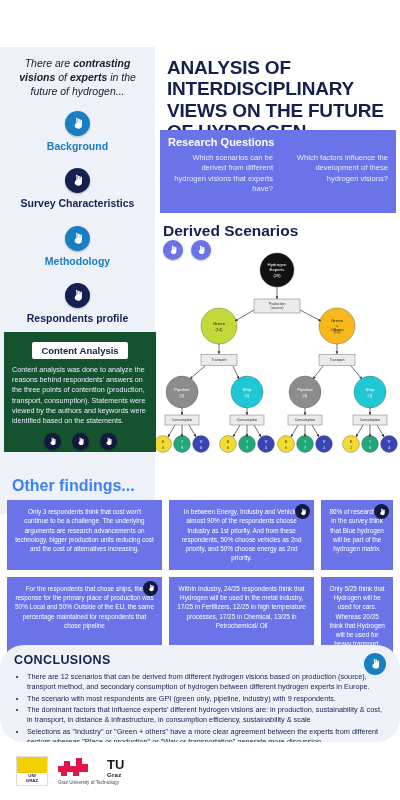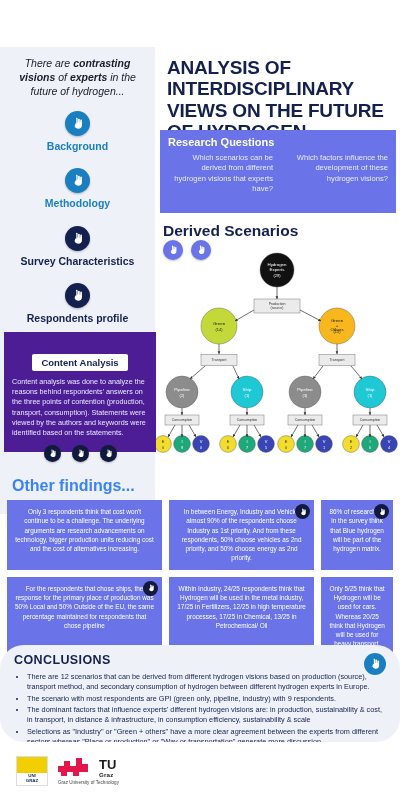--- a/index.html
+++ b/index.html
@@ -82,21 +82,21 @@
   .ds-icons .nav-badge { width: 20px; height: 20px; }
   .ds-icons .hand { width: 10px; height: 10px; }
 
   
   .tree { position: absolute; left: 155px; top: 248px; width: 245px; height: 210px; }
   .tree svg { display: block; }
 
   
   .ca {
     position: absolute; left: 4px; top: 332px; width: 152px; height: 120px;
-    background: #4c1d95; color: #fff; padding: 20px 8px;
+    background: #14532d; color: #fff; padding: 8px 8px;
   }
   .ca-chip {
     background: #fff; color: #14214f; font-weight: bold; font-size: 9.5px;
     display: inline-block; padding: 3px 9px; border-radius: 2px;
     margin: 0 auto 6px auto;
   }
   .ca-chip-wrap { text-align: center; }
   .ca-text { font-size: 7.2px; line-height: 1.42; color: #e9ebff; }
   .ca-icons { display: flex; justify-content: center; gap: 11px; margin-top: 7px; }
   .ca-icons .nav-badge { width: 17px; height: 17px; }
@@ -149,21 +149,21 @@
   .logo-uni {
     width: 32px; height: 30px; border: 1px solid #ddd; background: #fff;
     display: flex; flex-direction: column; justify-content: flex-end;
   }
   .logo-uni-bar { background: #f2cf00; height: 17px; width: 100%; }
   .logo-uni-txt {
     font-size: 4.4px; font-weight: bold; color: #14214f; text-align: center;
     line-height: 1.15; padding-bottom: 2px;
   }
   .logo-tu { display: flex; flex-direction: column; }
-  .logo-tu-main { display: flex; align-items: flex-end; gap: 9px; }
+  .logo-tu-main { display: flex; align-items: flex-end; gap: 17px; }
   .tu-blocks { display: block; }
   .logo-tu-text { font-size: 13px; font-weight: bold; color: #1a1a1a; line-height: .9; }
   .logo-tu-sub { font-size: 6.2px; font-weight: bold; color: #1a1a1a; letter-spacing: .2px; }
   .logo-tu-cap { font-size: 4.6px; color: #444; margin-top: 2px; }
 </style>
 </head>
 <body>
 
 <div id="poster">
 
@@ -177,35 +177,35 @@
       <div class="nav-item" style="margin-top:12px">
         <span class="nav-badge blue">
           <svg class="hand" viewBox="0 0 24 24" fill="#fff">
               <path d="M9 3a1.6 1.6 0 013.2 0v7h.8V4.6a1.6 1.6 0 013.2 0V10h.8V6.4a1.6 1.6 0 013.2 0V15c0 3.9-2.7 6.6-6.4 6.6-3.6 0-6.1-1.9-7.2-5L8 12.6c.4-.9 1.3-1 1.8-.5V3z"></path>
             </svg>
         </span>
         <div class="nav-label blue">Background</div>
       </div>
 
       <div class="nav-item" style="margin-top:16px">
+        <span class="nav-badge navy">
+          <svg class="hand" viewBox="0 0 24 24" fill="#fff">
+              <path d="M9 3a1.6 1.6 0 013.2 0v7h.8V4.6a1.6 1.6 0 013.2 0V10h.8V6.4a1.6 1.6 0 013.2 0V15c0 3.9-2.7 6.6-6.4 6.6-3.6 0-6.1-1.9-7.2-5L8 12.6c.4-.9 1.3-1 1.8-.5V3z"></path>
+            </svg>
+        </span>
+        <div class="nav-label navy">Survey Characteristics</div>
+      </div>
+
+      <div class="nav-item" style="margin-top:16px">
         <span class="nav-badge blue">
           <svg class="hand" viewBox="0 0 24 24" fill="#fff">
               <path d="M9 3a1.6 1.6 0 013.2 0v7h.8V4.6a1.6 1.6 0 013.2 0V10h.8V6.4a1.6 1.6 0 013.2 0V15c0 3.9-2.7 6.6-6.4 6.6-3.6 0-6.1-1.9-7.2-5L8 12.6c.4-.9 1.3-1 1.8-.5V3z"></path>
             </svg>
         </span>
         <div class="nav-label blue">Methodology</div>
-      </div>
-
-      <div class="nav-item" style="margin-top:16px">
-        <span class="nav-badge navy">
-          <svg class="hand" viewBox="0 0 24 24" fill="#fff">
-              <path d="M9 3a1.6 1.6 0 013.2 0v7h.8V4.6a1.6 1.6 0 013.2 0V10h.8V6.4a1.6 1.6 0 013.2 0V15c0 3.9-2.7 6.6-6.4 6.6-3.6 0-6.1-1.9-7.2-5L8 12.6c.4-.9 1.3-1 1.8-.5V3z"></path>
-            </svg>
-        </span>
-        <div class="nav-label navy">Survey Characteristics</div>
       </div>
 
       <div class="nav-item" style="margin-top:16px">
         <span class="nav-badge navy">
           <svg class="hand" viewBox="0 0 24 24" fill="#fff">
               <path d="M9 3a1.6 1.6 0 013.2 0v7h.8V4.6a1.6 1.6 0 013.2 0V10h.8V6.4a1.6 1.6 0 013.2 0V15c0 3.9-2.7 6.6-6.4 6.6-3.6 0-6.1-1.9-7.2-5L8 12.6c.4-.9 1.3-1 1.8-.5V3z"></path>
             </svg>
         </span>
         <div class="nav-label navy">Respondents profile</div>
       </div>

